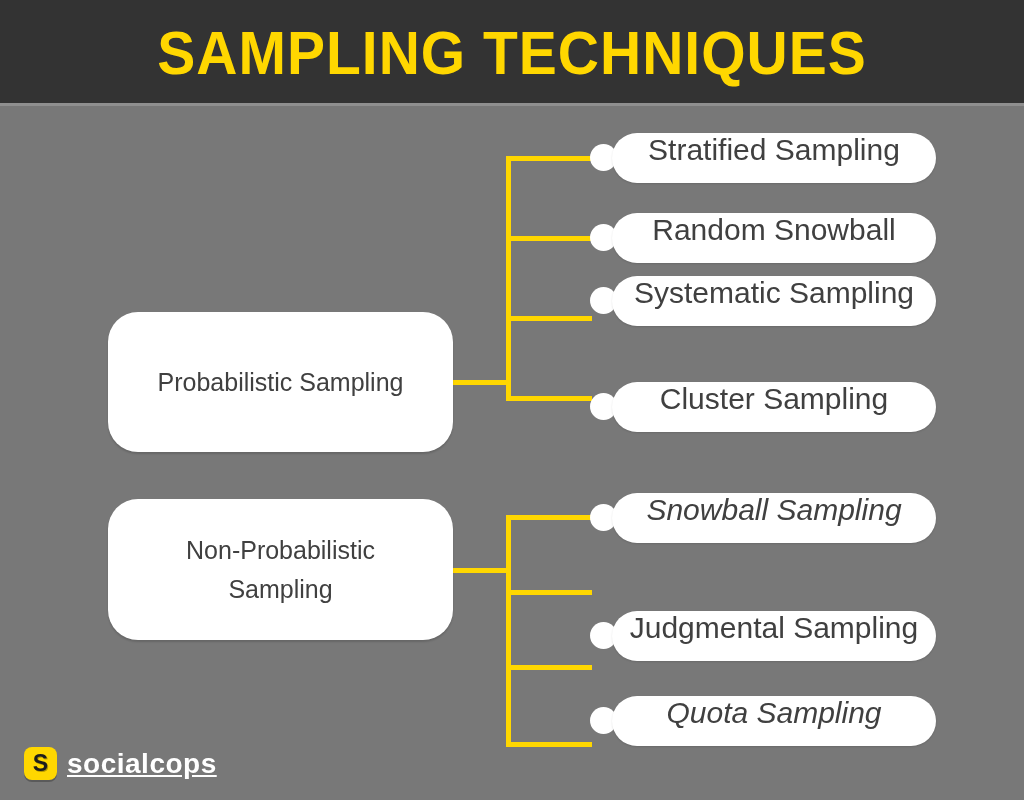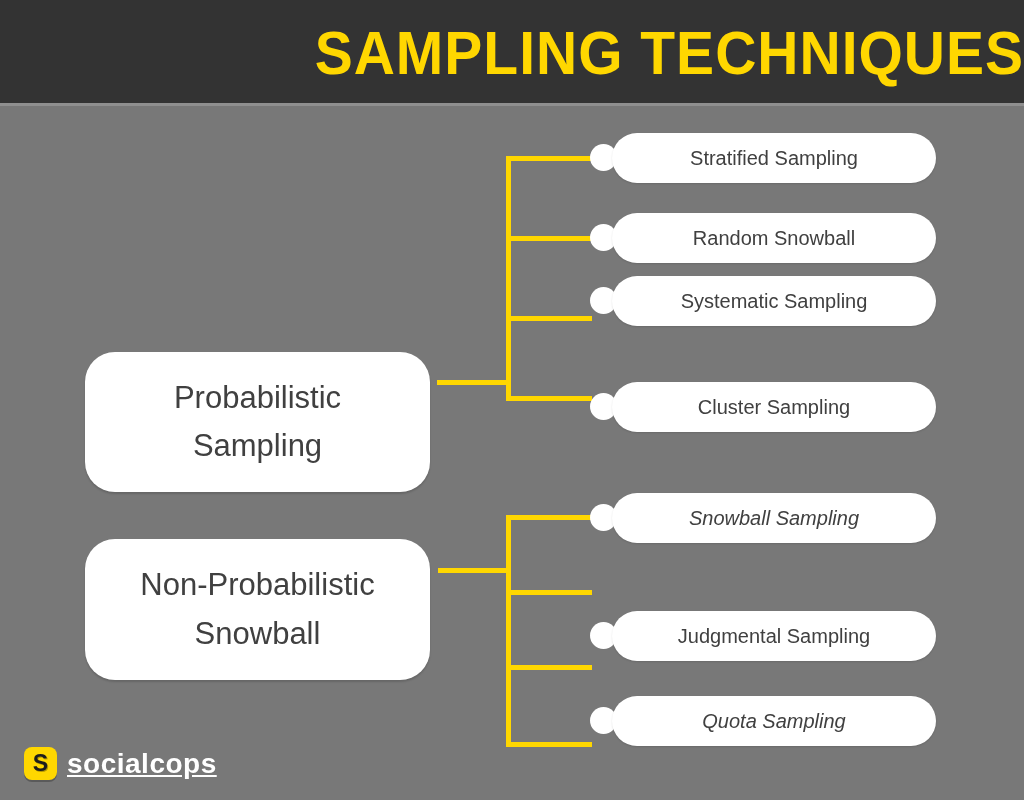--- a/index.html
+++ b/index.html
@@ -8,68 +8,67 @@
     width:1024px;height:800px;
     background:var(--bg,#787878);
     overflow:hidden;
     font-family:"Liberation Sans", sans-serif;
   }
   
   .header{
     position:absolute;left:0;top:0;width:1024px;height:103px;
     background:var(--header-bg,#333333);
     border-bottom:3px solid #8f8f8f;
-    display:flex;align-items:center;justify-content:flex-end;
+    display:flex;align-items:center;justify-content:center;
   }
   .title{
     margin:0;
     font-size:57px;
     font-weight:bold;
     letter-spacing:1px;
     color:var(--accent,#FFD700);
     transform:scaleY(1.08);
     white-space:nowrap;
   }
   
   .line{
     position:absolute;
     background:var(--accent,#FFD700);
     z-index:1;
   }
   
   .parent-box{
     position:absolute;
-    left:85px;width:345px;height:140px;
+    left:108px;width:345px;height:140px;
     background:var(--node-bg,#ffffff);
     border-radius:30px;
     display:flex;align-items:center;justify-content:center;
     text-align:center;
-    font-size:31px;line-height:1.55;
+    font-size:25px;line-height:1.55;
     color:var(--node-text,#404040);
     box-shadow:0 2px 2px rgba(0,0,0,0.15);
     z-index:2;
-    margin-top:40px;
   }
   .parent-box .lbl{display:block;width:300px;}
   
   .child{
     position:absolute;left:590px;width:346px;height:50px;z-index:2;
   }
   .knob{
     position:absolute;left:0;top:11px;
     width:27px;height:27px;border-radius:50%;
     background:var(--node-bg,#ffffff);
   }
   .pill{
     position:absolute;left:22px;top:0;
     width:324px;height:50px;
     background:var(--node-bg,#ffffff);
     border-radius:25px;
-    display:flex;align-items:center;justify-content:center;
-    font-size:20px;
+    display:flex;justify-content:center;
+    font-size:30px;
     color:var(--node-text,#404040);
     box-shadow:0 1px 2px rgba(0,0,0,0.12);
   }
   
   .logo{
     position:absolute;left:24px;top:747px;
     display:flex;align-items:center;
     z-index:3;
   }
   .logo-square{
@@ -107,21 +106,21 @@
   <div class="line" style="left:506px;top:515px;width:5px;height:232px;"></div>
   <div class="line" style="left:506px;top:515px;width:86px;height:5px;"></div>
   <div class="line" style="left:506px;top:590px;width:86px;height:5px;"></div>
   <div class="line" style="left:506px;top:665px;width:86px;height:5px;"></div>
   <div class="line" style="left:506px;top:742px;width:86px;height:5px;"></div>
 
   <div class="parent-box" style="top:312px;">
     <span class="lbl">Probabilistic Sampling</span>
   </div>
   <div class="parent-box" style="top:499px;height:141px;">
-    <span class="lbl">Non-Probabilistic Snowball</span>
+    <span class="lbl">Non-Probabilistic Sampling</span>
   </div>
 
   <div class="child" style="top:133px;">
     <span class="knob"></span>
     <div class="pill">
       <span>Stratified Sampling</span>
     </div>
   </div>
   <div class="child" style="top:213px;">
     <span class="knob"></span>

